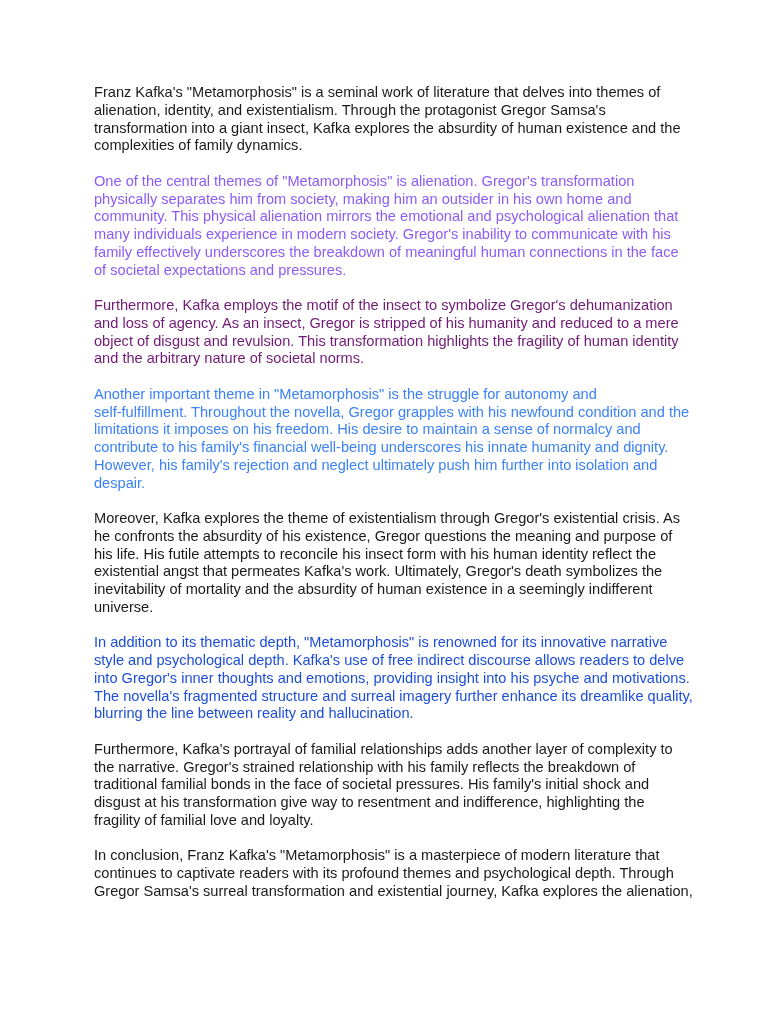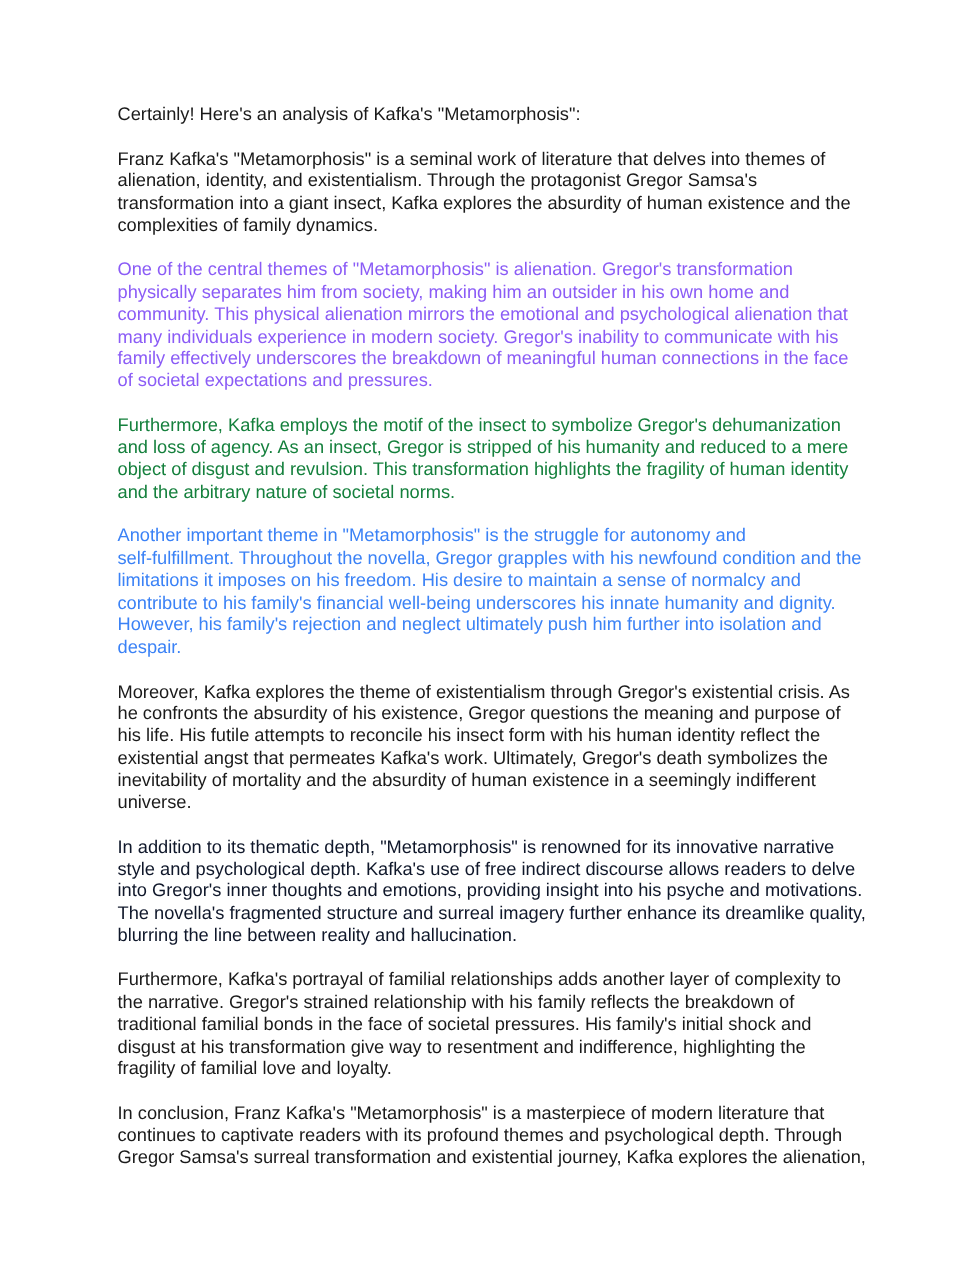--- a/index.html
+++ b/index.html
@@ -26,48 +26,47 @@
     line-height: 17.75px;
     color: #1a1a1a;
     white-space: pre-line;
     letter-spacing: 0;
   }
 </style>
 </head>
 <body style="background: rgb(255, 255, 255);">
 
 <main class="page">
-  <p style="color: rgb(26, 26, 26);">Certainly! Here's an analysis of Kafka's "Metamorphosis":</p>
   <p style="color: rgb(26, 26, 26);">Franz Kafka's "Metamorphosis" is a seminal work of literature that delves into themes of
 alienation, identity, and existentialism. Through the protagonist Gregor Samsa's
 transformation into a giant insect, Kafka explores the absurdity of human existence and the
 complexities of family dynamics.</p>
   <p style="color: #8b5cf6;">One of the central themes of "Metamorphosis" is alienation. Gregor's transformation
 physically separates him from society, making him an outsider in his own home and
 community. This physical alienation mirrors the emotional and psychological alienation that
 many individuals experience in modern society. Gregor's inability to communicate with his
 family effectively underscores the breakdown of meaningful human connections in the face
 of societal expectations and pressures.</p>
-  <p style="color: #15803d;">Furthermore, Kafka employs the motif of the insect to symbolize Gregor's dehumanization
+  <p style="color: #701a75;">Furthermore, Kafka employs the motif of the insect to symbolize Gregor's dehumanization
 and loss of agency. As an insect, Gregor is stripped of his humanity and reduced to a mere
 object of disgust and revulsion. This transformation highlights the fragility of human identity
 and the arbitrary nature of societal norms.</p>
   <p style="color: #3b82f6;">Another important theme in "Metamorphosis" is the struggle for autonomy and
 self-fulfillment. Throughout the novella, Gregor grapples with his newfound condition and the
 limitations it imposes on his freedom. His desire to maintain a sense of normalcy and
 contribute to his family's financial well-being underscores his innate humanity and dignity.
 However, his family's rejection and neglect ultimately push him further into isolation and
 despair.</p>
   <p style="color: rgb(26, 26, 26);">Moreover, Kafka explores the theme of existentialism through Gregor's existential crisis. As
 he confronts the absurdity of his existence, Gregor questions the meaning and purpose of
 his life. His futile attempts to reconcile his insect form with his human identity reflect the
 existential angst that permeates Kafka's work. Ultimately, Gregor's death symbolizes the
 inevitability of mortality and the absurdity of human existence in a seemingly indifferent
 universe.</p>
-  <p style="color: #0f172a;">In addition to its thematic depth, "Metamorphosis" is renowned for its innovative narrative
+  <p style="color: #1d4ed8;">In addition to its thematic depth, "Metamorphosis" is renowned for its innovative narrative
 style and psychological depth. Kafka's use of free indirect discourse allows readers to delve
 into Gregor's inner thoughts and emotions, providing insight into his psyche and motivations.
 The novella's fragmented structure and surreal imagery further enhance its dreamlike quality,
 blurring the line between reality and hallucination.</p>
   <p style="color: rgb(26, 26, 26); margin-top: 13px;">Furthermore, Kafka's portrayal of familial relationships adds another layer of complexity to
 the narrative. Gregor's strained relationship with his family reflects the breakdown of
 traditional familial bonds in the face of societal pressures. His family's initial shock and
 disgust at his transformation give way to resentment and indifference, highlighting the
 fragility of familial love and loyalty.</p>
   <p style="color: rgb(26, 26, 26);">In conclusion, Franz Kafka's "Metamorphosis" is a masterpiece of modern literature that

